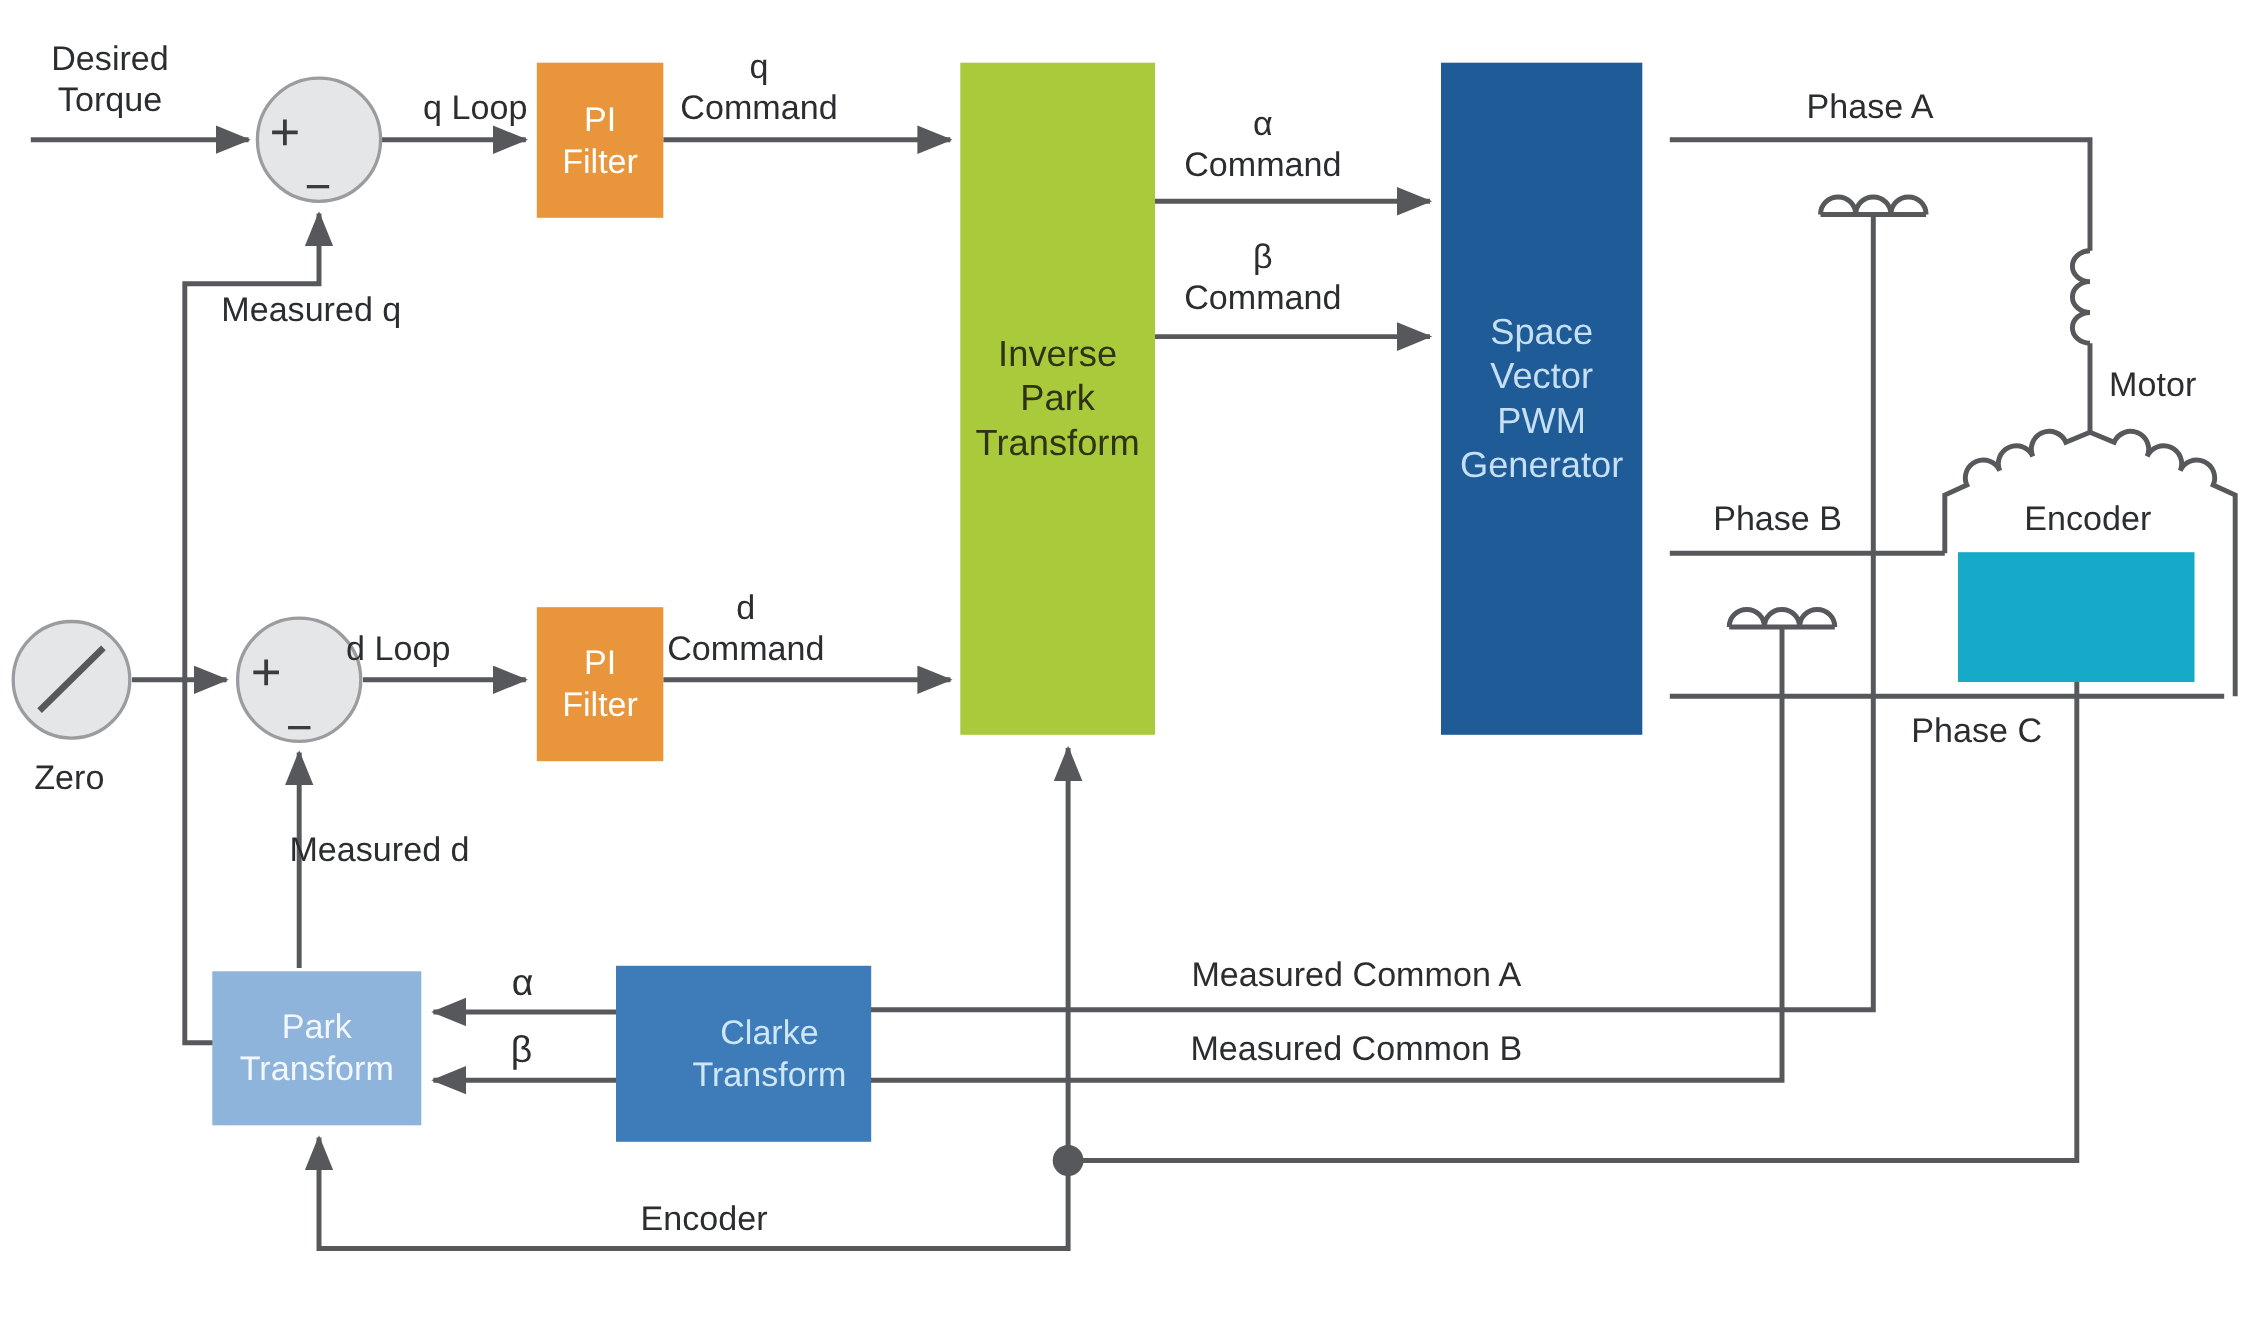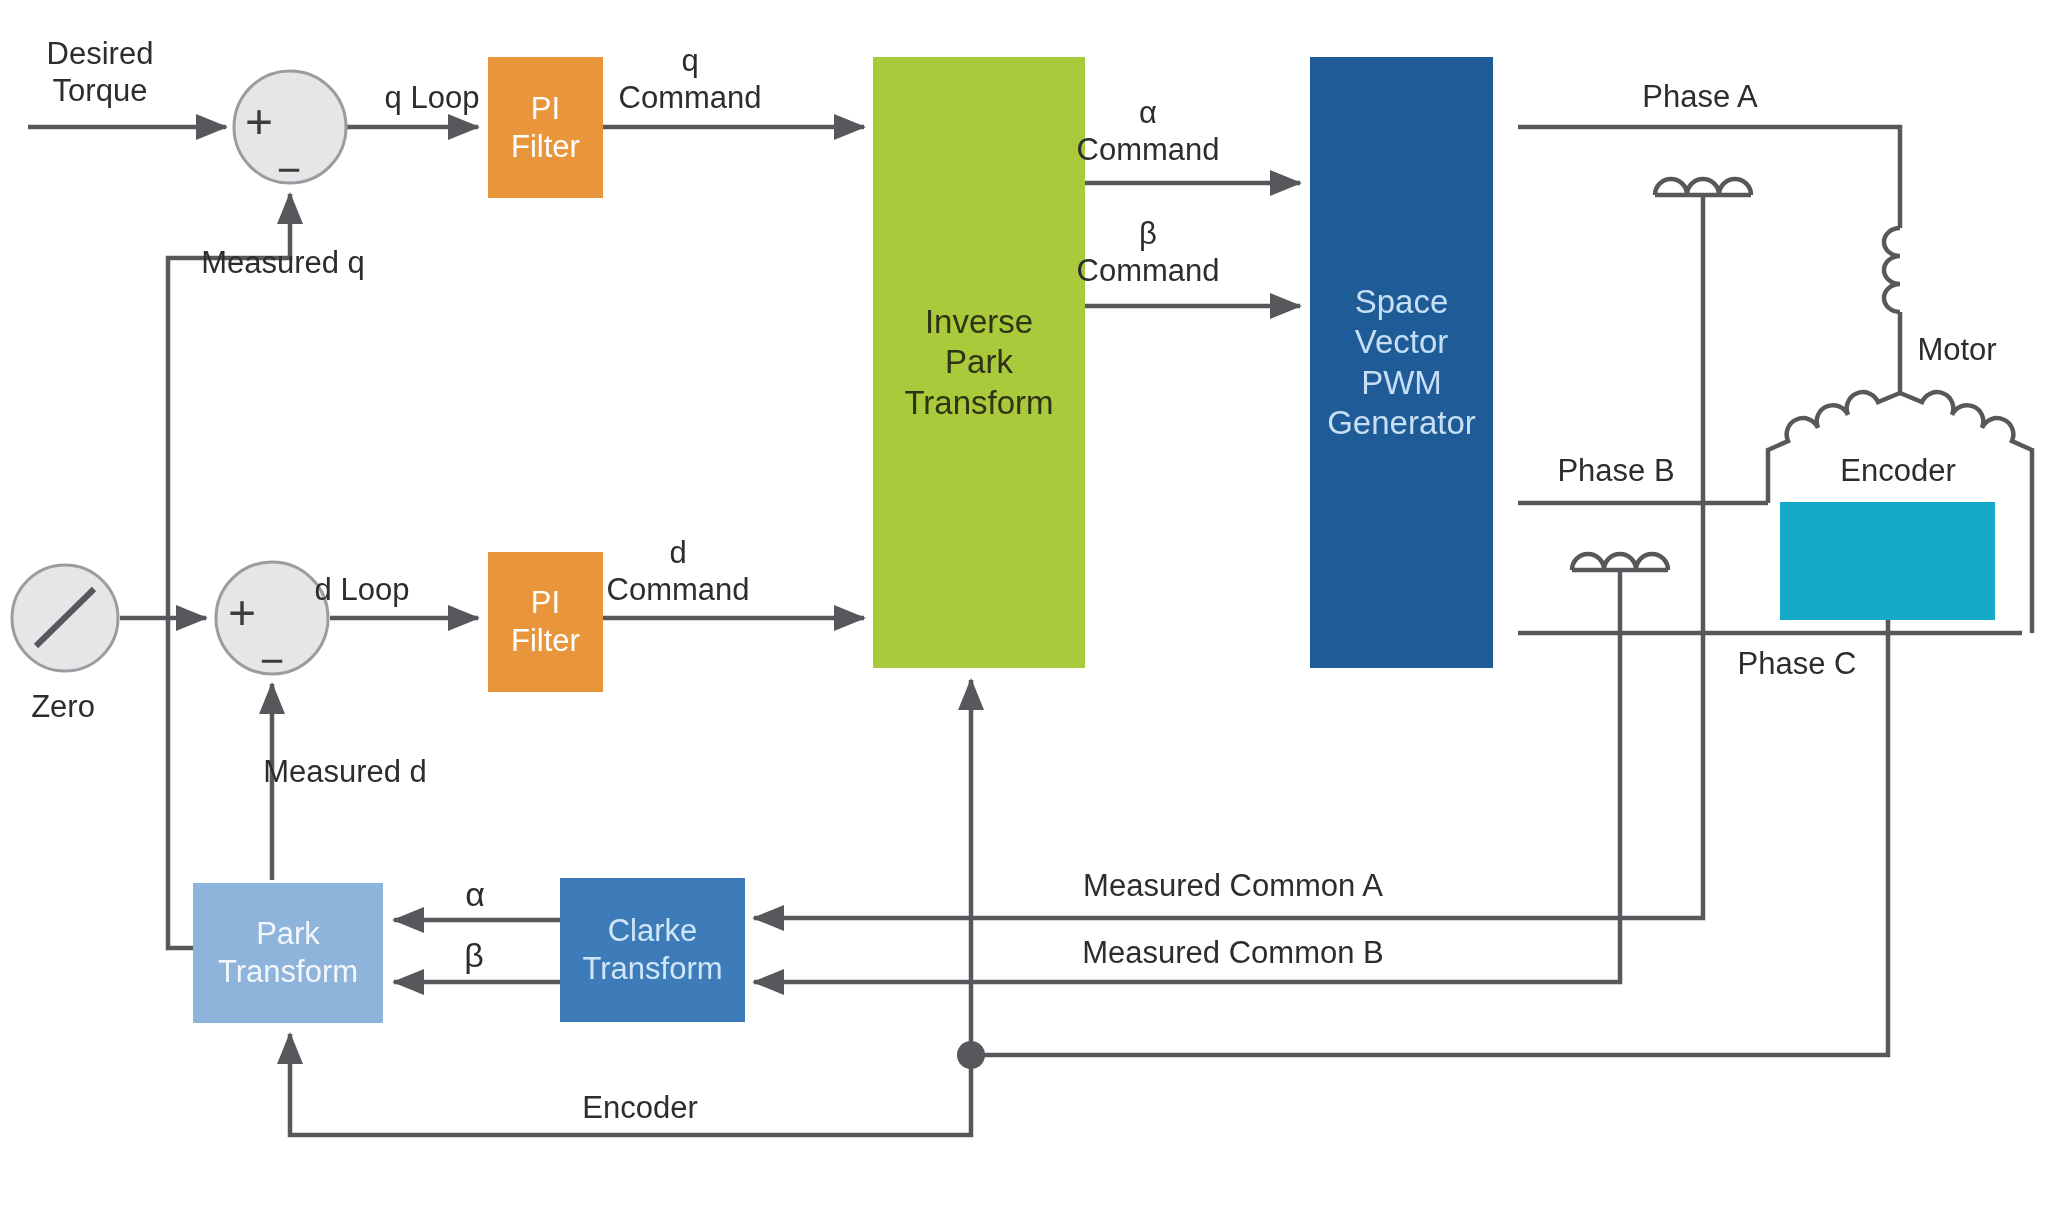--- a/index.html
+++ b/index.html
@@ -100,48 +100,48 @@
       <path d="M1800,588 h27 v-20 h22 v20 h22 v-20 h22 v20 h22 v-20 h22 v20 h22 v-20 h22 v20 h3"></path>
     </g>
   </svg>
 
   <div class="blk blk-pi" style="left:488px;top:57px;width:115px;height:141px;">PI
 Filter</div>
 
   <div class="blk blk-pi" style="left:488px;top:552px;width:115px;height:140px;">PI
 Filter</div>
 
-  <div class="blk blk-green" style="left:873px;top:57px;width:212px;height:611px;">Inverse
+  <div class="blk blk-green" style="left:873px;top:57px;width:177px;height:611px;">Inverse
 Park
 Transform</div>
 
   <div class="blk blk-svpwm" style="left:1310px;top:57px;width:183px;height:611px;">Space
 Vector
 PWM
 Generator</div>
 
   <div class="blk blk-park" style="left:193px;top:883px;width:190px;height:140px;">Park
 Transform</div>
 
-  <div class="blk blk-clarke" style="left:560px;top:878px;width:185px;height:144px;">Clarke
+  <div class="blk blk-clarke" style="left:560px;top:878px;width:185px;height:160px;padding-left:47px;">Clarke
 Transform</div>
 
   <div class="blk blk-encoder" style="left:1780px;top:502px;width:215px;height:118px;"></div>
 
   <div class="sign" style="left:259px;top:121px;">+</div>
   <div class="sign sign-minus" style="left:289px;top:170px;">−</div>
   <div class="sign" style="left:242px;top:612px;">+</div>
   <div class="sign sign-minus" style="left:272px;top:661px;">−</div>
 
   <div class="lbl" style="left:100px;top:72px;">Desired
 Torque</div>
   <div class="lbl" style="left:432px;top:98px;text-align:right;">q Loop</div>
   <div class="lbl" style="left:690px;top:79px;">q
 Command</div>
-  <div class="lbl" style="left:283px;top:263px;">Measured q</div>
+  <div class="lbl" style="left:283px;top:281px;">Measured q</div>
   <div class="lbl" style="left:1148px;top:131px;">α
 Command</div>
   <div class="lbl" style="left:1148px;top:252px;">β
 Command</div>
   <div class="lbl" style="left:63px;top:707px;">Zero</div>
   <div class="lbl" style="left:362px;top:590px;">d Loop</div>
   <div class="lbl" style="left:678px;top:571px;">d
 Command</div>
   <div class="lbl" style="left:345px;top:772px;">Measured d</div>
   <div class="lbl lbl-greek" style="left:475px;top:894px;">α</div>

